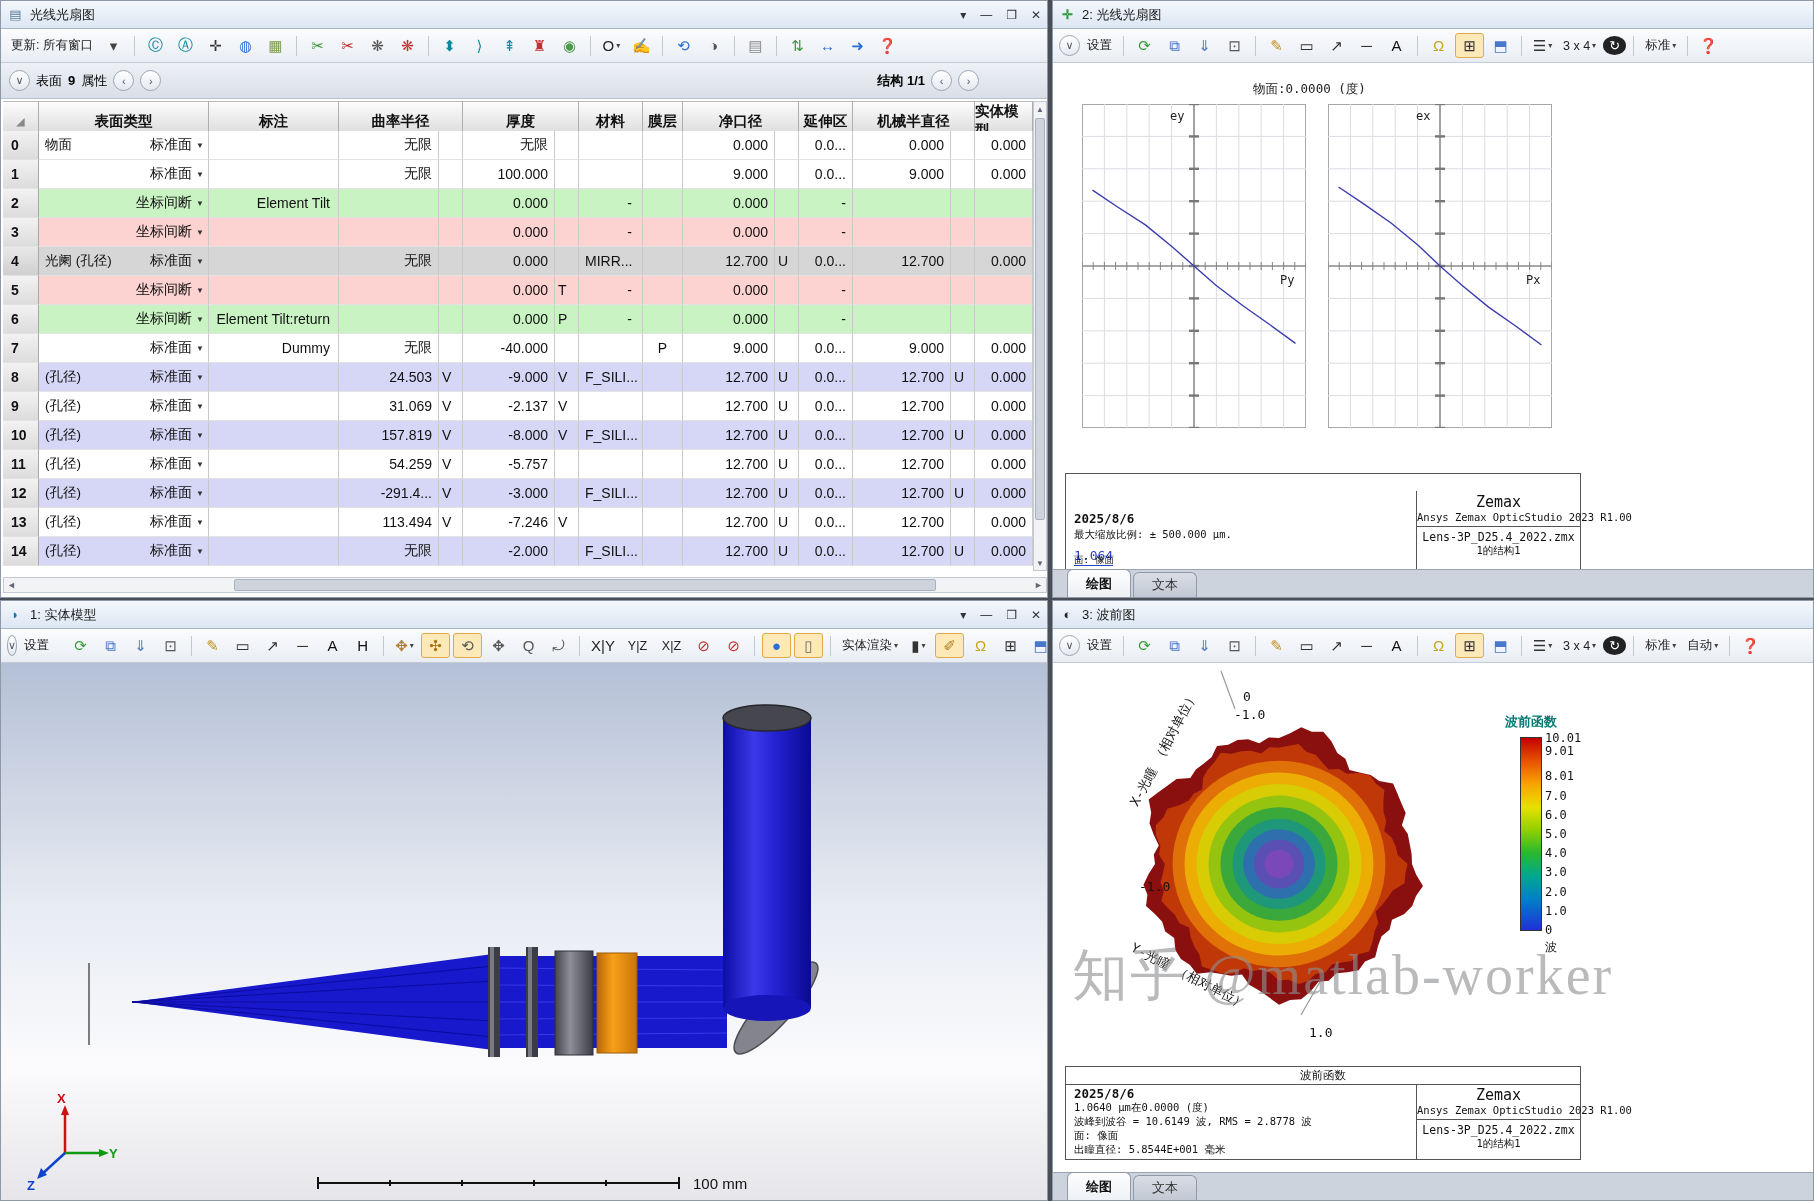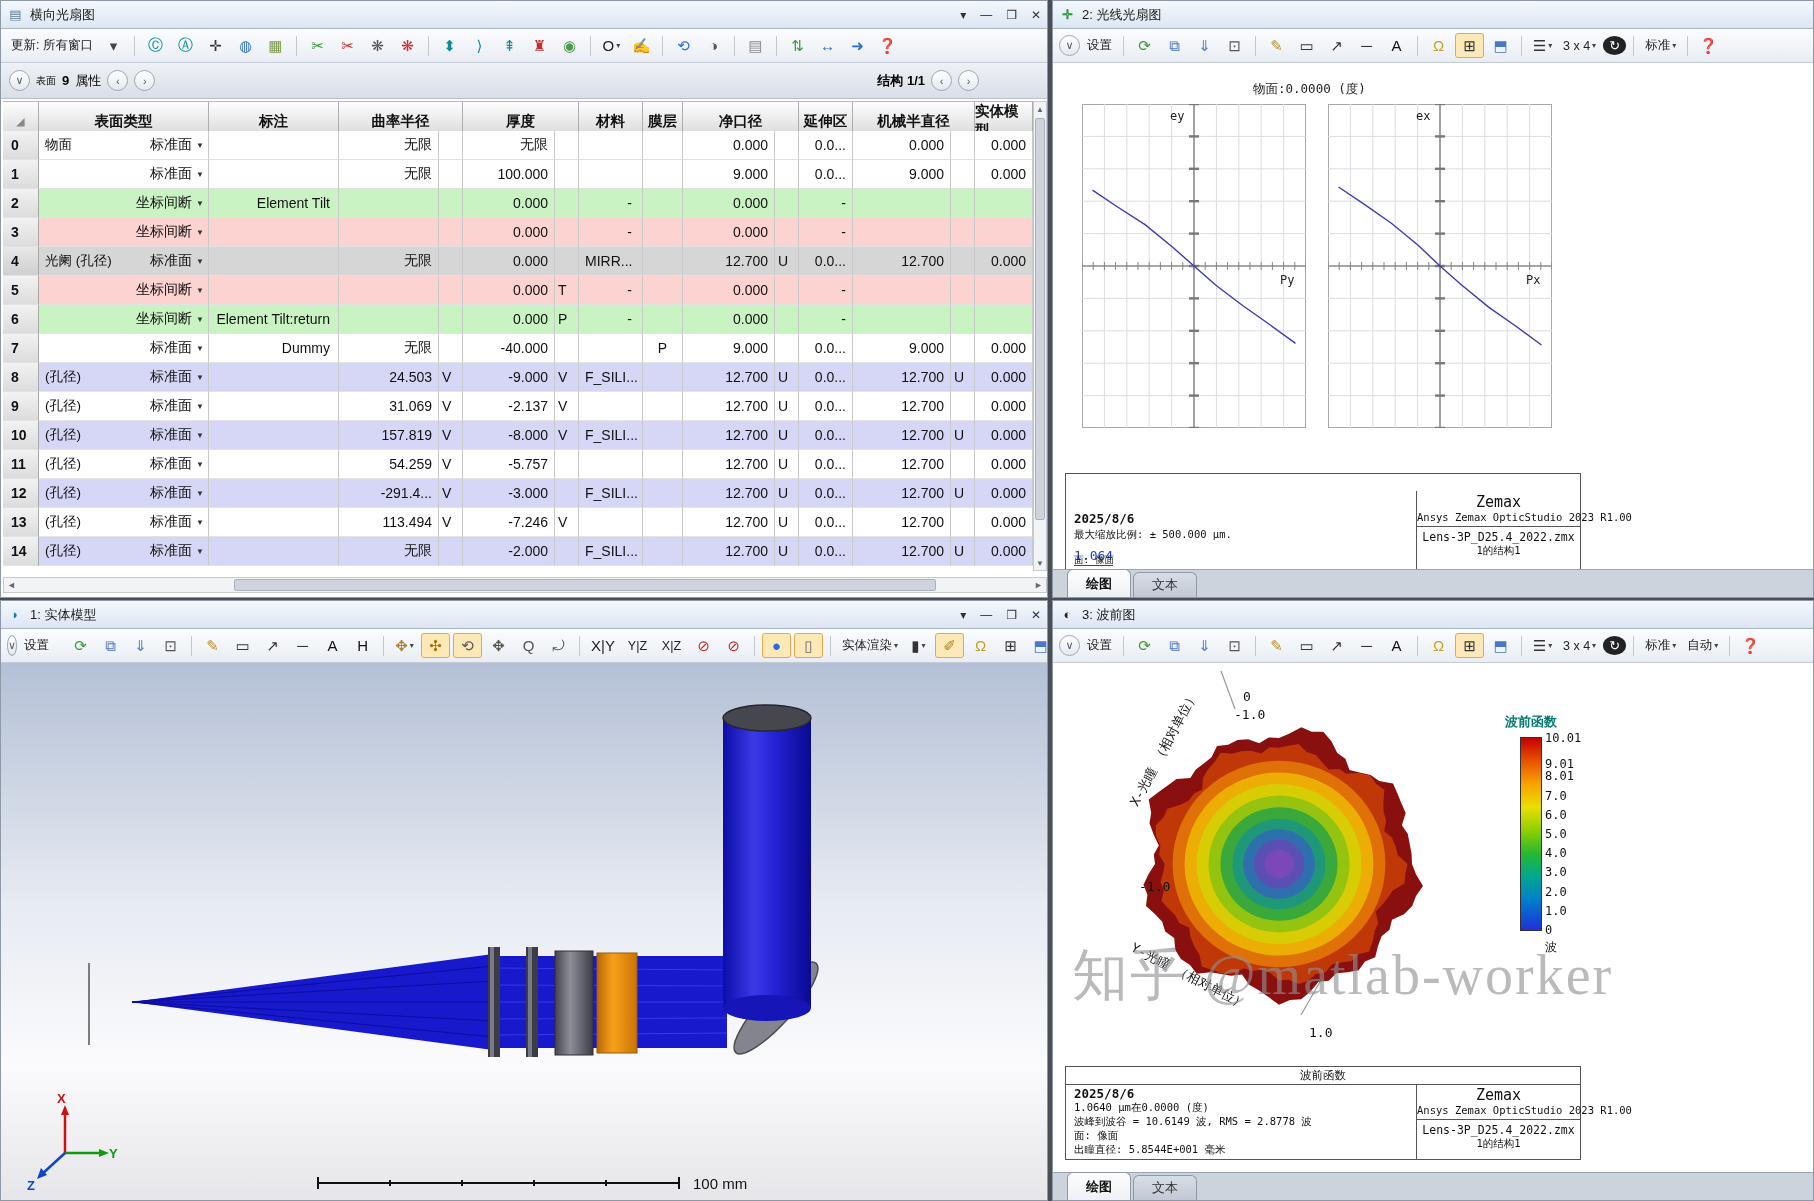--- a/index.html
+++ b/index.html
@@ -69,21 +69,21 @@
   #watermark{position:absolute;left:1072px;top:938px;font-size:56px;color:#8f9094;opacity:0.62;letter-spacing:2px;z-index:50;white-space:nowrap;font-family:"Liberation Serif",serif;}
 </style>
 </head>
 <body>
 
 <div id="stage">
 
   <div class="window" id="lens-window" style="left:0;top:0;width:1048px;height:598px;">
     <div class="titlebar">
       <span class="ticon" style="color:#5a7a9a;">▤</span>
-      <span class="ttext">横向光扇图</span>
+      <span class="ttext">光线光扇图</span>
       <span class="winbtns">
         <span>▾</span>
         <span>—</span>
         <span>❐</span>
         <span>✕</span>
       </span>
     </div>
     <div class="toolbar" style="height:34px;">
       <span class="chip">更新: 所有窗口</span>
       <span style="display: inline-flex; align-items: center; gap: 3px;">
@@ -115,21 +115,21 @@
           <span class="ic" style="color: rgb(136, 136, 136);">▤</span>
           <span class="sep"></span>
           <span class="ic" style="color: rgb(58, 154, 58);">⇅</span>
           <span class="ic" style="color: rgb(42, 111, 212);">↔</span>
           <span class="ic" style="color: rgb(42, 111, 212);">➜</span>
           <span class="ic" style="color: rgb(42, 111, 212);">❓</span>
         </span>
     </div>
     <div id="lens-nav">
       <span class="roundbtn">∨</span>
-      <span style="font-size:10px;">表面</span>
+      <span style="font-size:13px;">表面</span>
       <span style="font-size:13px;font-weight:bold;">9</span>
       <span style="font-size:13px;">属性</span>
       <span class="roundbtn">‹</span>
       <span class="roundbtn">›</span>
       <span style="margin-left:auto;margin-right:60px;display:flex;align-items:center;gap:6px;justify-content:space-between;">
         <span style="font-size:13px;font-weight:bold;">结构 1/1</span>
         <span class="roundbtn">‹</span>
         <span class="roundbtn">›</span>
       </span>
     </div>
@@ -851,21 +851,21 @@
     <div class="wf-annot" style="left:1233px;top:706px;margin-left:-1052px;margin-top:-600px;">-1.0</div>
     <div class="wf-annot" style="left:1138px;top:878px;margin-left:-1052px;margin-top:-600px;">-1.0</div>
     <div class="wf-annot" style="left:1308px;top:1024px;margin-left:-1052px;margin-top:-600px;">1.0</div>
     <div class="wf-annot" style="left:1125px;top:800px;margin-left:-1052px;margin-top:-600px;transform:rotate(-62deg);transform-origin:left top;white-space:nowrap;">X-光瞳 （相对单位）</div>
     <div class="wf-annot" style="left:1135px;top:938px;margin-left:-1052px;margin-top:-600px;transform:rotate(27deg);transform-origin:left top;white-space:nowrap;">Y-光瞳 （相对单位）</div>
 
     <div id="wf-cbar-title" style="left:452px;top:112px;">波前函数</div>
     <div id="wf-cbar" style="left:467px;top:136px;height:192px;"></div>
     <div id="wf-cbar-labels">
         <div class="cbar-label" style="left: 492px; top: 130px;">10.01</div>
-        <div class="cbar-label" style="left: 492px; top: 156px;">9.01</div>
+        <div class="cbar-label" style="left: 492px; top: 143px;">9.01</div>
         <div class="cbar-label" style="left: 492px; top: 168.4px;">8.01</div>
         <div class="cbar-label" style="left: 492px; top: 187.6px;">7.0</div>
         <div class="cbar-label" style="left: 492px; top: 206.8px;">6.0</div>
         <div class="cbar-label" style="left: 492px; top: 226px;">5.0</div>
         <div class="cbar-label" style="left: 492px; top: 245.2px;">4.0</div>
         <div class="cbar-label" style="left: 492px; top: 264.4px;">3.0</div>
         <div class="cbar-label" style="left: 492px; top: 283.6px;">2.0</div>
         <div class="cbar-label" style="left: 492px; top: 302.8px;">1.0</div>
         <div class="cbar-label" style="left: 492px; top: 322px;">0</div>
       </div>

